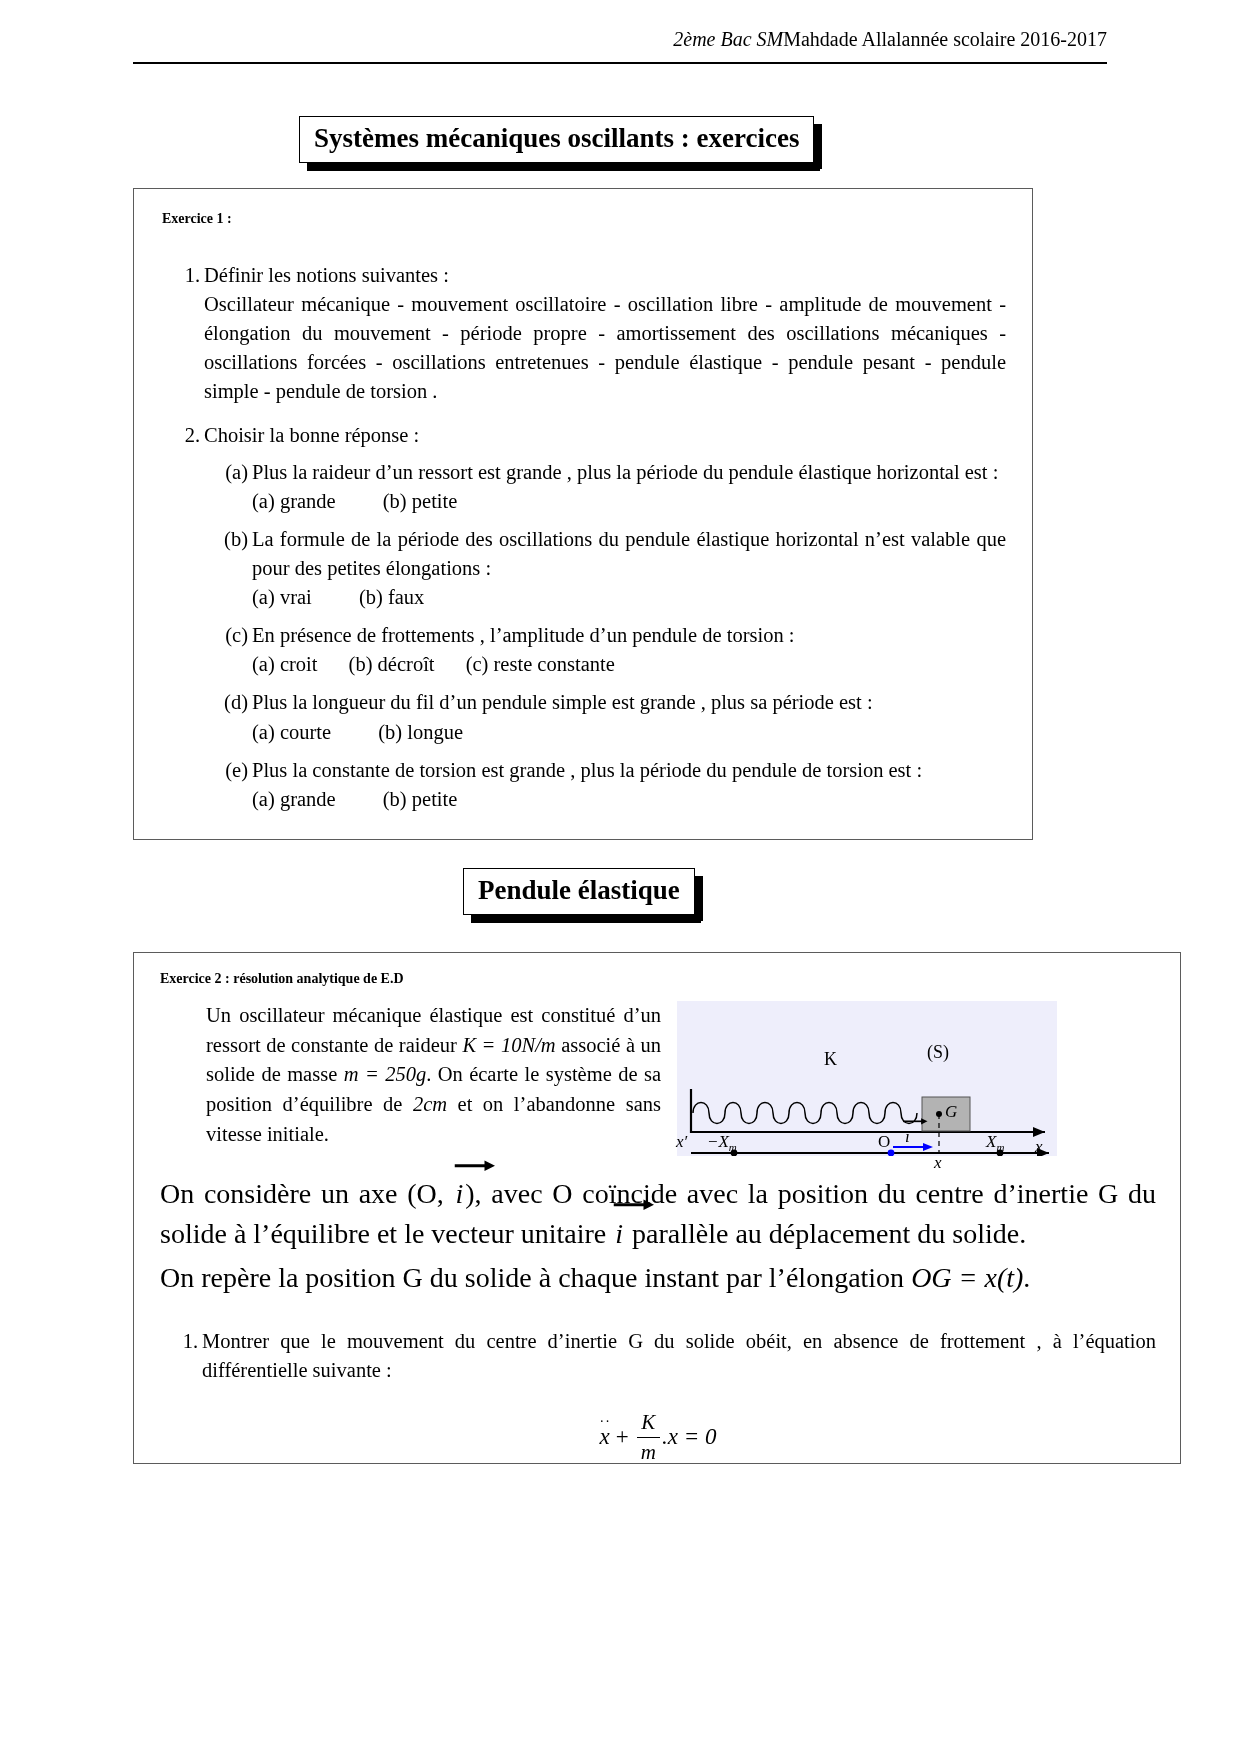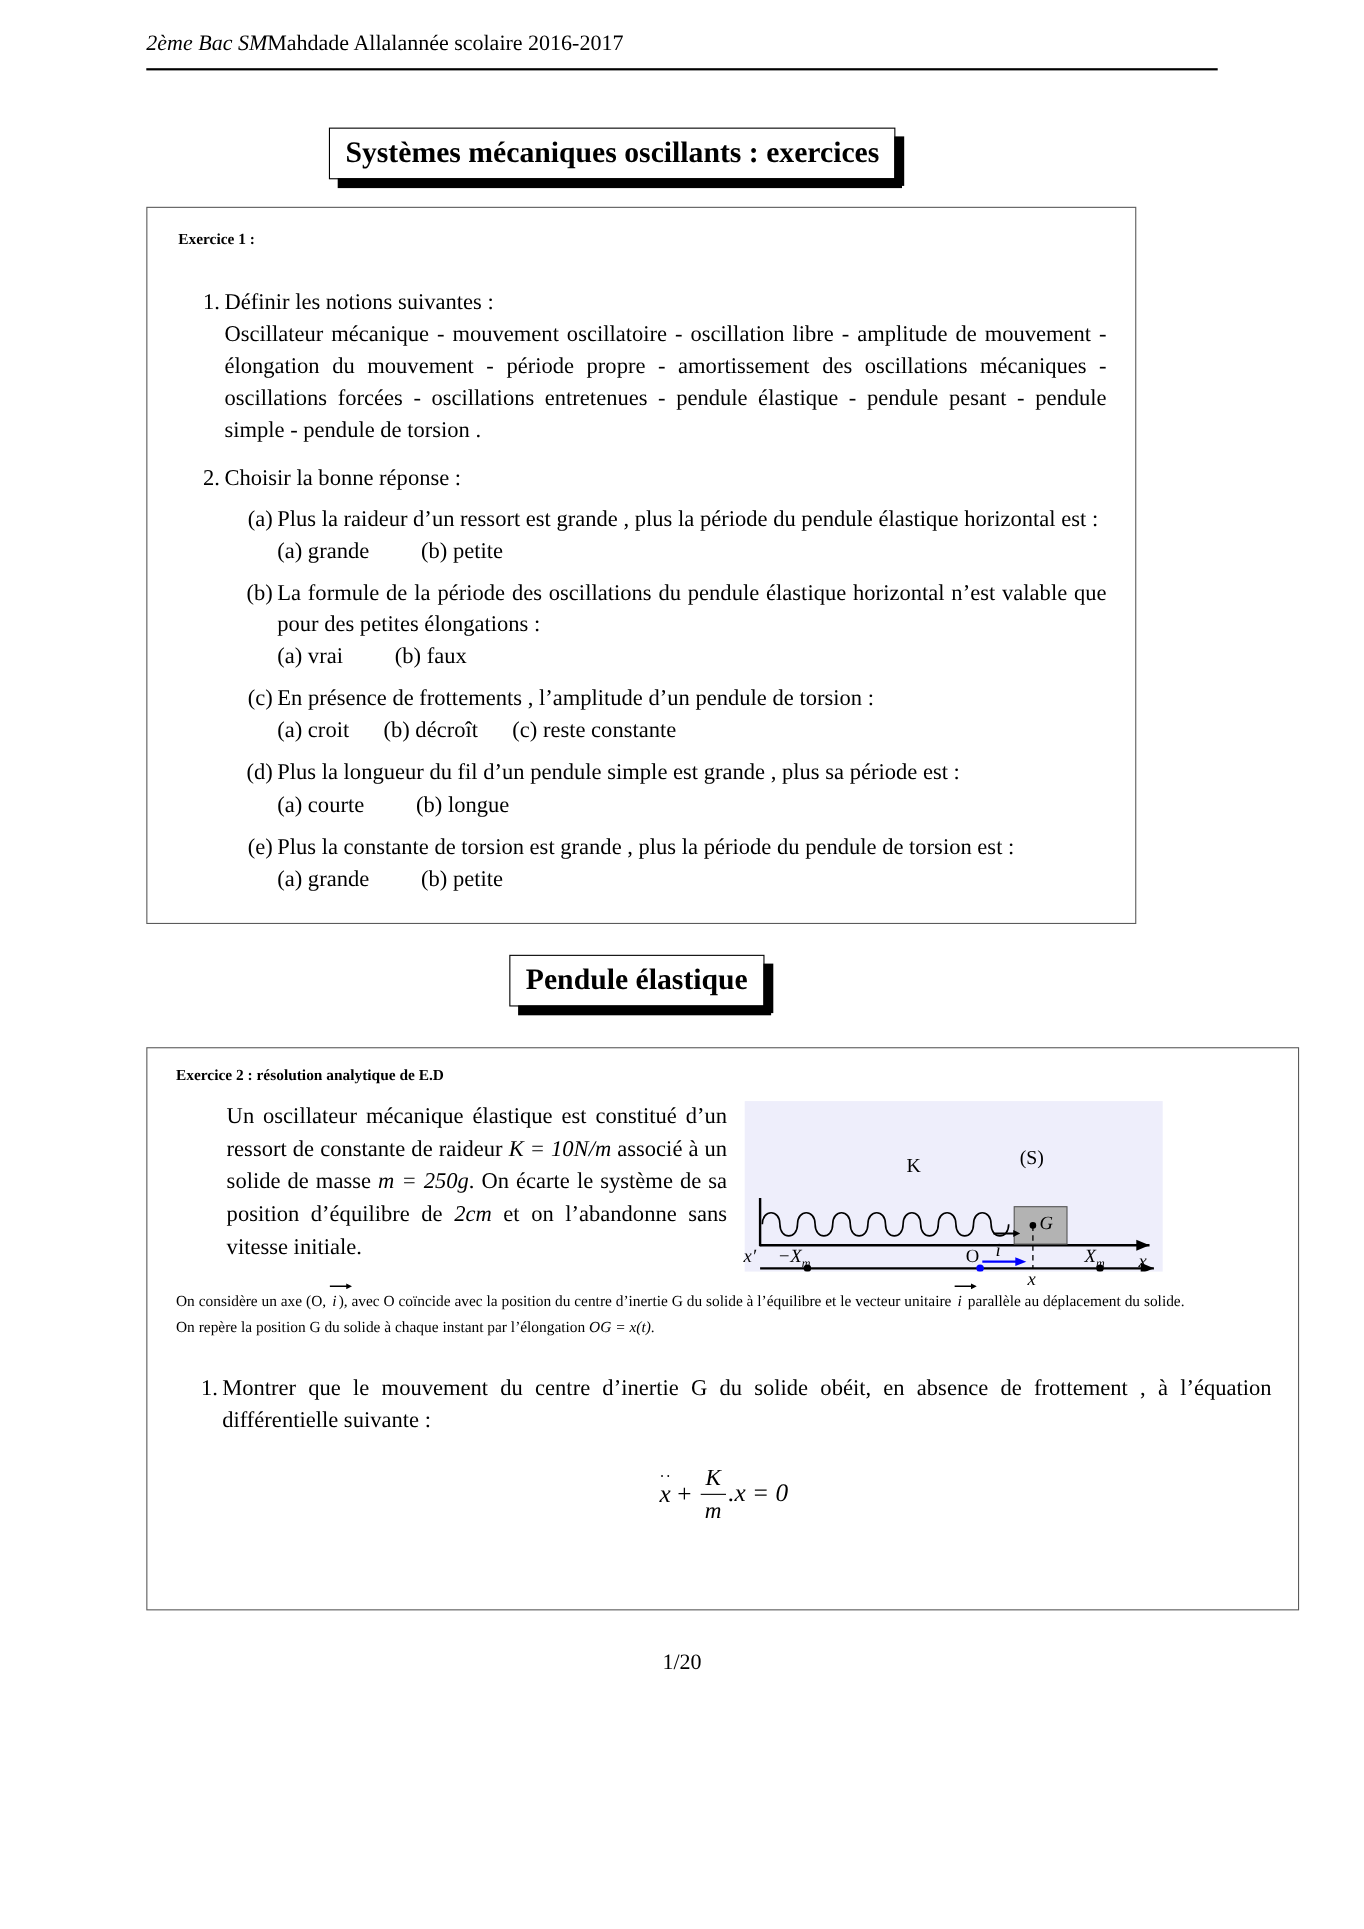--- a/index.html
+++ b/index.html
@@ -9,21 +9,21 @@
     font-family:"Liberation Serif", "DejaVu Serif", serif;
     color:#000;
     position:relative;
     overflow:hidden;
   }
   .page { position:relative; width:1240px; height:1754px; }
 
   
   .header {
     position:absolute; left:133px; top:28px; width:974px;
-    display:flex; align-items:baseline; justify-content:flex-start;
+    display:flex; align-items:baseline; justify-content:flex-end;
     font-size:20px;
   }
   .header .hl { font-style:italic; font-family:"Liberation Serif", serif; }
   .header .hc { font-size:20px; }
   .header .hr { font-size:20px; }
   .header-rule {
     position:absolute; left:133px; top:62px; width:974px; height:2px;
     background:#000;
   }
 
@@ -62,21 +62,21 @@
     box-sizing:border-box;
   }
   .ex-title {
     font-weight:bold;
     font-size:14px;
     margin:0;
   }
 
   p, li { margin:0; }
 
-  .body-text { font-size:14px; line-height:1.42; text-align:justify; }
+  .body-text { font-size:28px; line-height:1.42; text-align:justify; }
 
   
   ol.lvl1 { list-style:none; margin:0; padding:0; }
   ol.lvl1 > li {
     position:relative;
     padding-left:42px;
     margin-bottom:14px;
     font-size:20.5px;
     line-height:1.42;
     text-align:justify;
@@ -329,17 +329,14 @@
         <span class="mk">1.</span>
         <span>Montrer que le mouvement du centre d’inertie G du solide obéit, en absence de frottement , à l’équation différentielle suivante :</span>
       </li>
     </ol>
 
     <div class="equation">
       <span class="ddot"><span class="dots">··</span><span>x</span></span><span style="margin:0 6px;">+</span><span class="frac"><span class="num">K</span><span class="bar"></span><span class="den">m</span></span><span class="mathvar">.x = 0</span>
     </div>
   </div>
 
-  <div class="footer">
-    <span>1/20</span>
-  </div>
 
 </div>
 
 </body></html>

